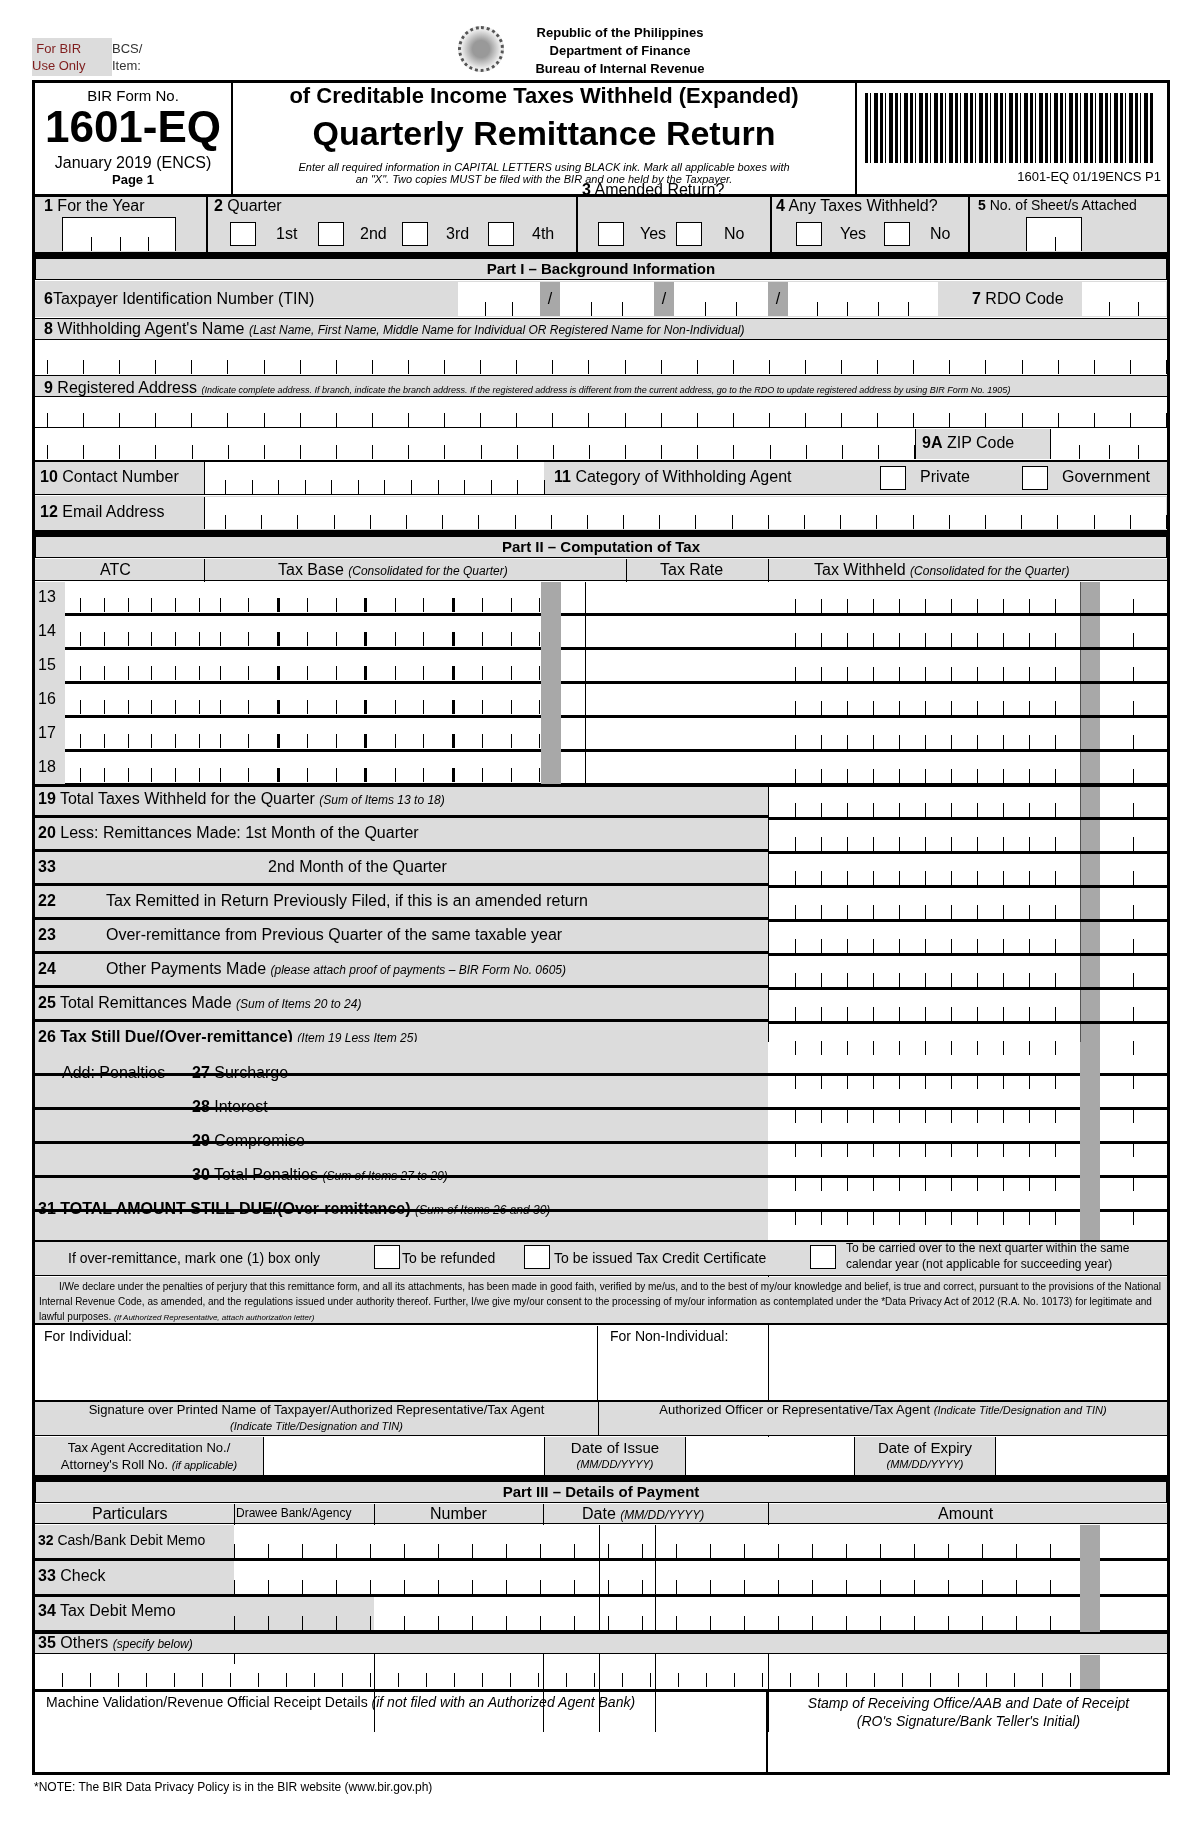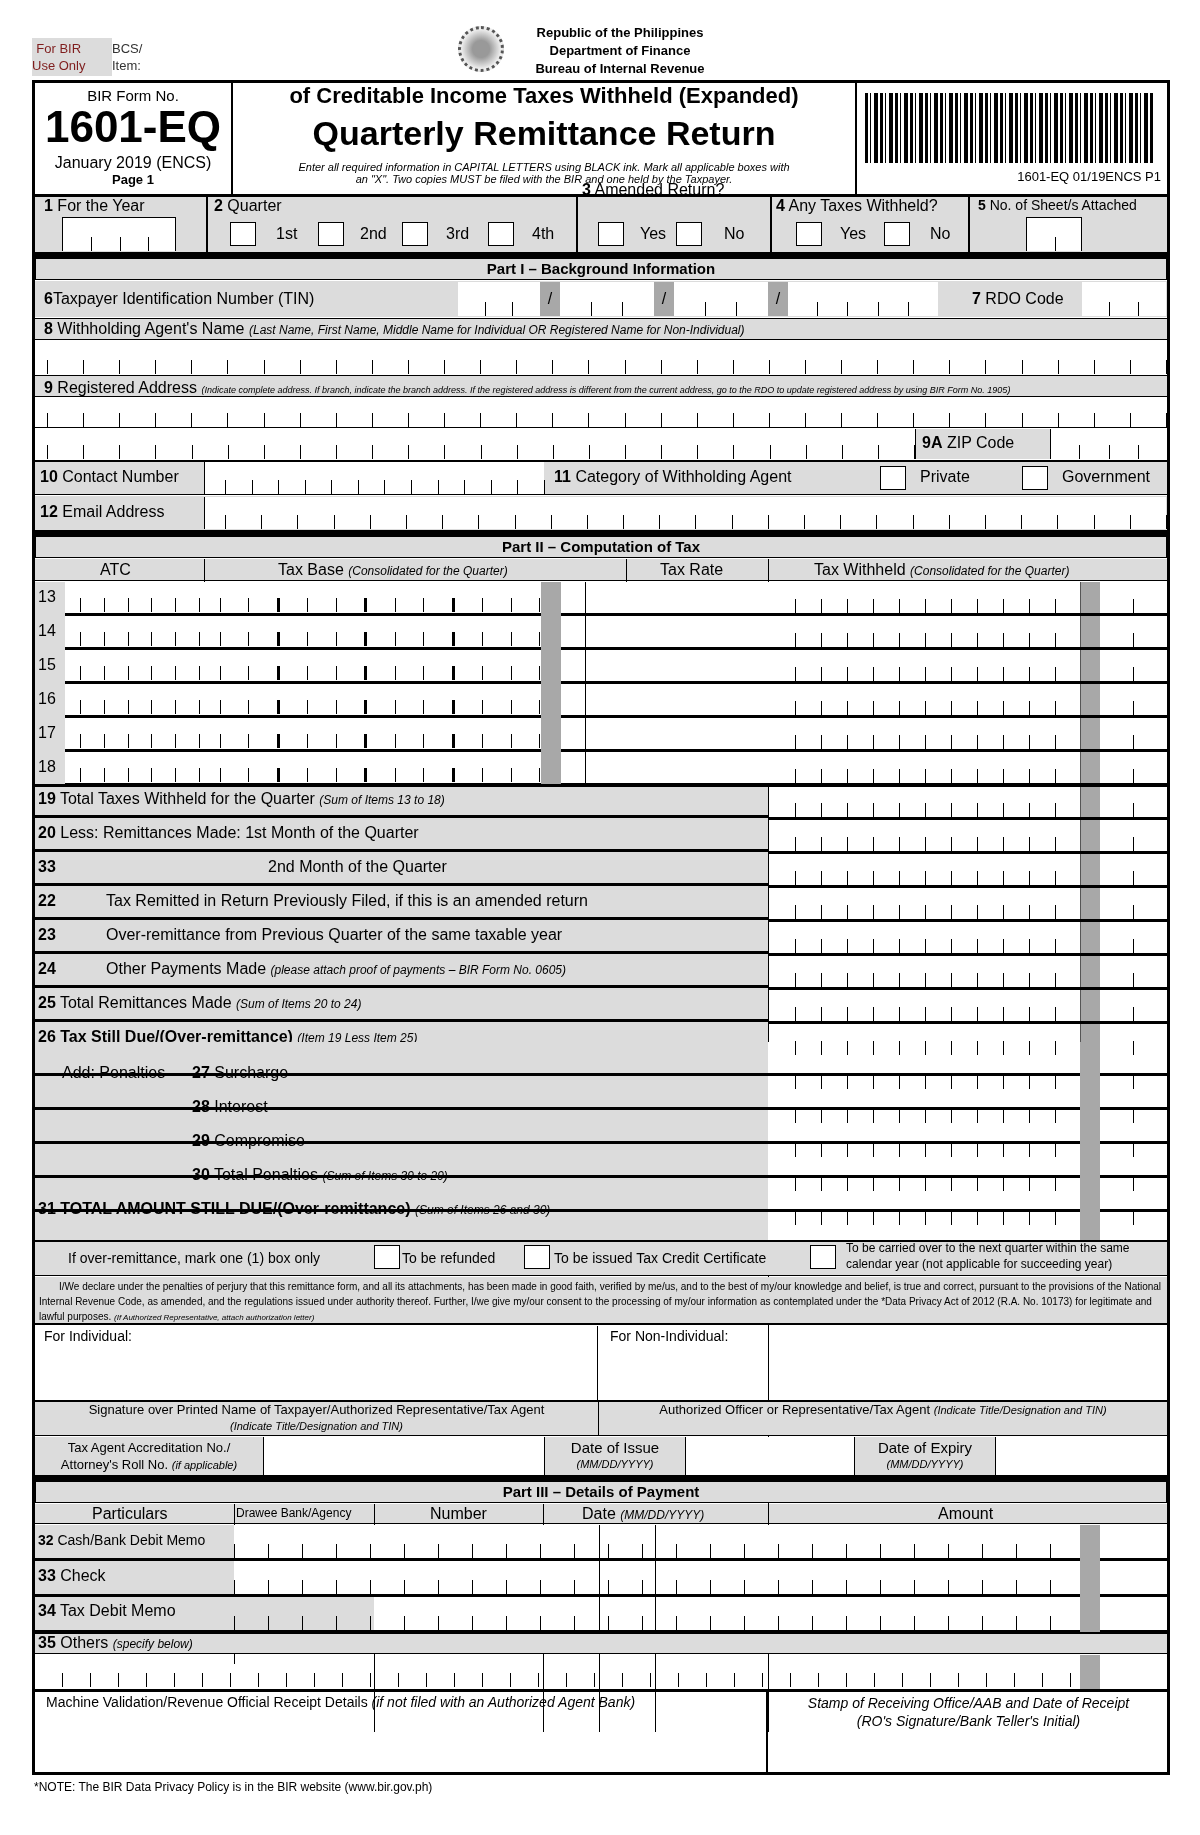--- a/index.html
+++ b/index.html
@@ -494,21 +494,21 @@
 <div class="lbl" style="left:38px;top:1028px;"><b>26</b> <b>Tax Still Due/(Over-remittance)</b> <span class="it sm">(Item 19 Less Item 25)</span></div>
 
 <div class="abs" style="left:35px;top:1042px;width:1132px;height:198px;background:repeating-linear-gradient(180deg,#dcdcdc 0 31px,#000 31px 34px);"></div>
 <div class="abs white" style="left:768px;top:1042px;width:312px;height:198px;background:repeating-linear-gradient(180deg,#fff 0 31px,#000 31px 34px);"></div>
 <div class="abs dgray" style="left:1080px;top:1042px;width:20px;height:198px;"></div>
 <div class="abs white" style="left:1100px;top:1042px;width:67px;height:198px;background:repeating-linear-gradient(180deg,#fff 0 31px,#000 31px 34px);"></div>
 <div class="lbl" style="left:62px;top:1064px;">Add: Penalties</div>
 <div class="lbl" style="left:192px;top:1064px;"><b>27</b> <span>Surcharge</span></div>
 <div class="lbl" style="left:192px;top:1098px;"><b>28</b> <span>Interest</span></div>
 <div class="lbl" style="left:192px;top:1132px;"><b>29</b> <span>Compromise</span></div>
-<div class="lbl" style="left:192px;top:1166px;"><b>30</b> <span>Total Penalties</span> <span class="it sm">(Sum of Items 39 to 29)</span></div>
+<div class="lbl" style="left:192px;top:1166px;"><b>30</b> <span>Total Penalties</span> <span class="it sm">(Sum of Items 27 to 29)</span></div>
 <div class="lbl" style="left:38px;top:1200px;"><b>31</b> <b>TOTAL AMOUNT STILL DUE/(Over-remittance)</b> <span class="it sm">(Sum of Items 26 and 30)</span></div>
 
 <div class="abs" style="left:795px;top:582px;width:285px;height:658px;background:repeating-linear-gradient(90deg,#000 0 1px,transparent 1px 26px);-webkit-mask:repeating-linear-gradient(180deg,transparent 0 17px,#000 17px 31px,transparent 31px 34px);mask:repeating-linear-gradient(180deg,transparent 0 17px,#000 17px 31px,transparent 31px 34px);"></div>
 <div class="abs" style="left:1133px;top:582px;width:1px;height:658px;background:#000;-webkit-mask:repeating-linear-gradient(180deg,transparent 0 17px,#000 17px 31px,transparent 31px 34px);mask:repeating-linear-gradient(180deg,transparent 0 17px,#000 17px 31px,transparent 31px 34px);"></div>
 
 <div class="abs gray" style="left:35px;top:1240px;width:1132px;height:36px;border-top:2px solid #000;border-bottom:1px solid #000;"></div>
 <div class="lbl" style="left:68px;top:1250px;font-size:14px;">If over-remittance, mark one (1) box only</div>
 <div class="cb" style="left:374px;top:1245px;"></div>
 <div class="lbl" style="left:402px;top:1250px;font-size:14px;">To be refunded</div>
 <div class="cb" style="left:524px;top:1245px;"></div>

